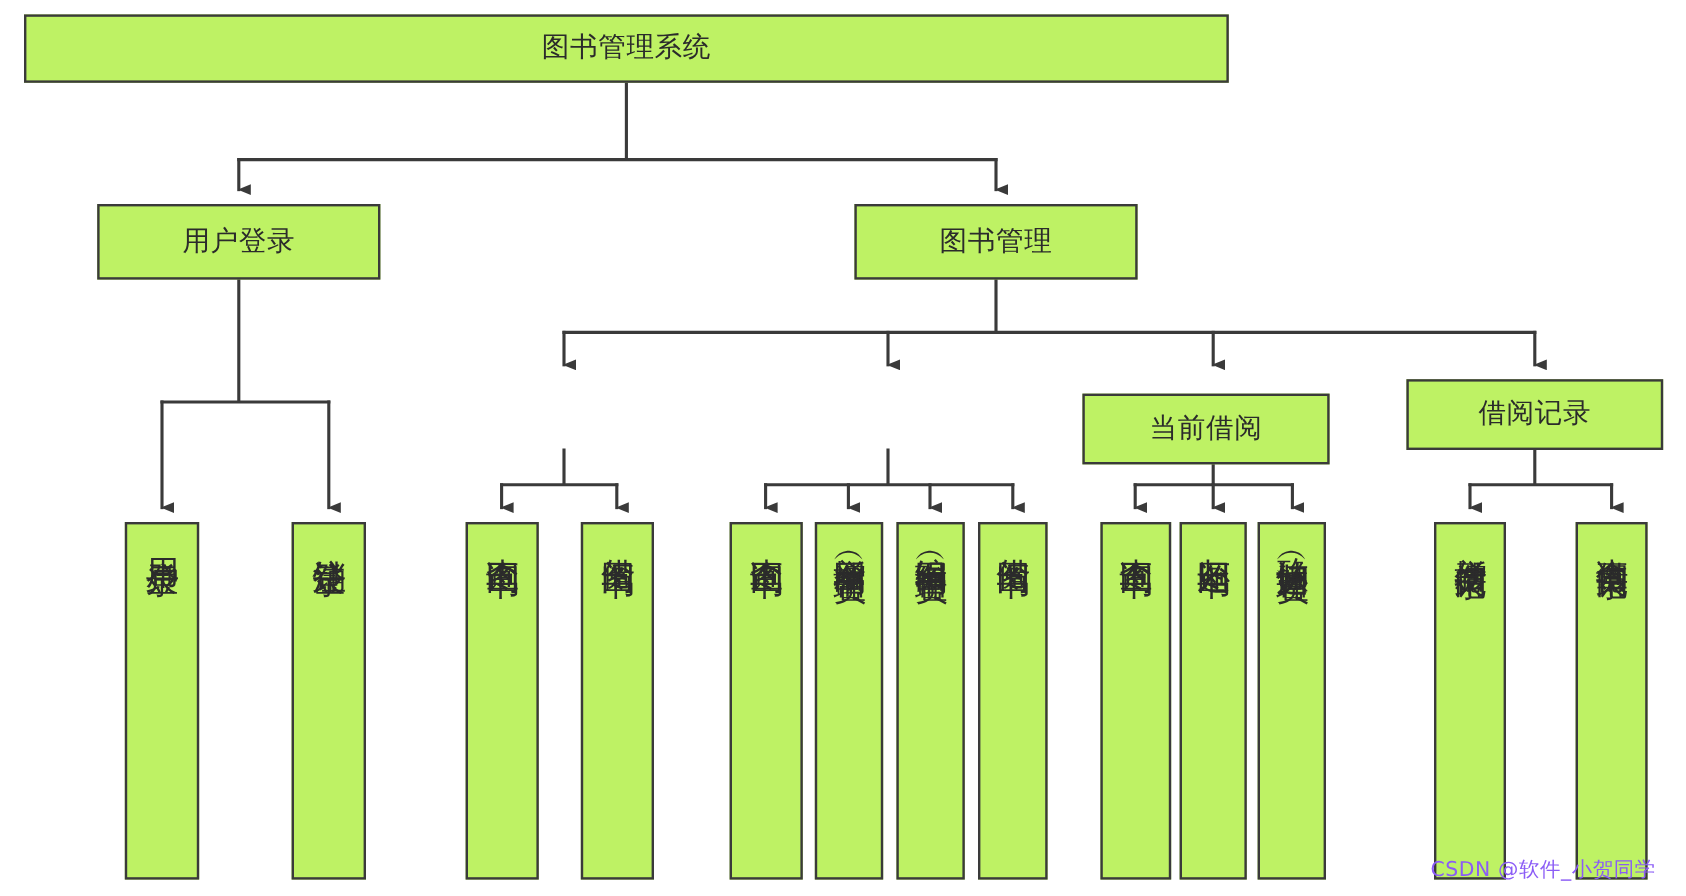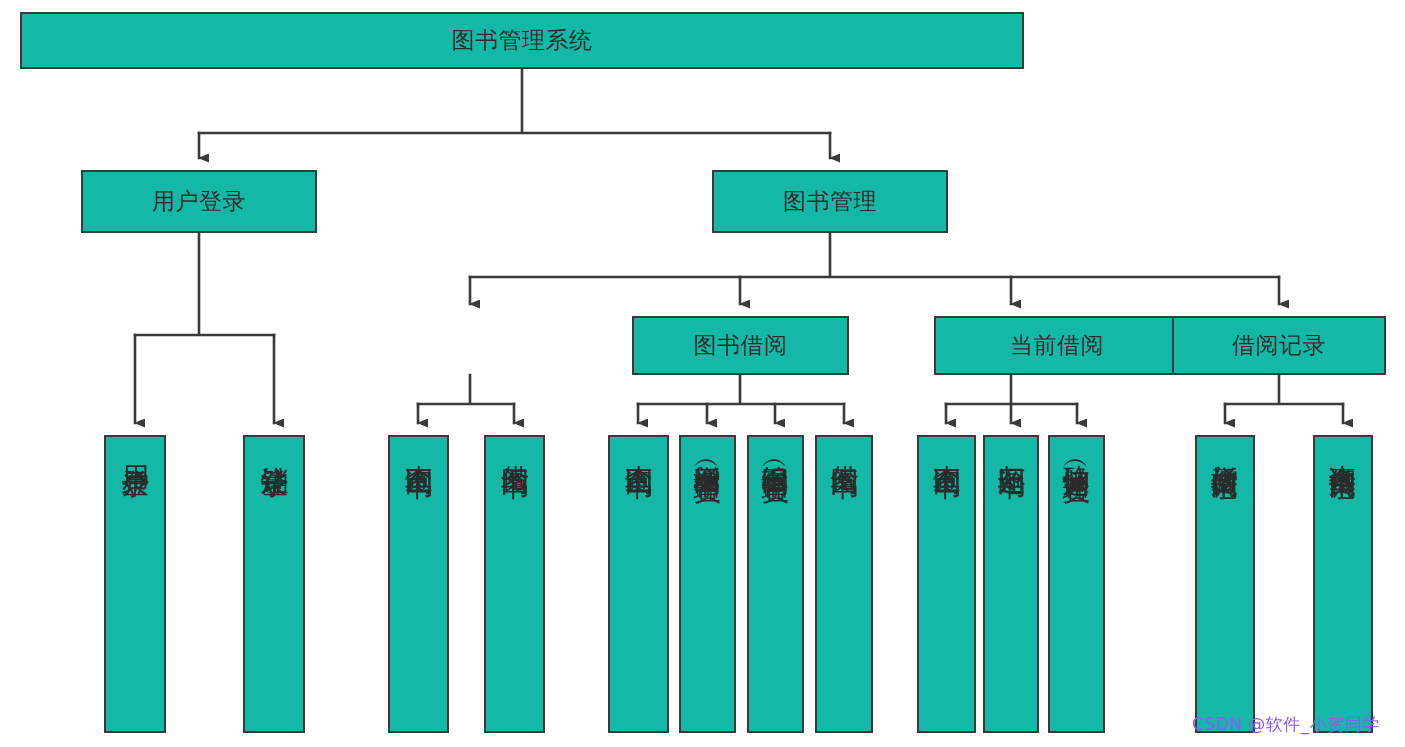--- a/index.html
+++ b/index.html
@@ -9,21 +9,21 @@
     font-family:"DejaVu Sans","Liberation Sans",sans-serif;
     position:relative;
     overflow:hidden;
   }
   #canvas{position:absolute;left:0;top:0;width:1405px;height:747px;}
   svg.links{position:absolute;left:0;top:0;width:1405px;height:747px;pointer-events:none;}
 
   .node{
     position:absolute;
     box-sizing:border-box;
-    background:#14b8a6;
+    background:#bef264;
     border:2.5px solid #3a3a3a;
     display:flex;
     align-items:center;
     justify-content:center;
     color:#2b2b2b;
     z-index:3;
   }
   .node .lbl{
     display:block;
     white-space:nowrap;
@@ -114,24 +114,21 @@
     <span class="lbl">图书管理系统</span>
   </div>
 
   <div class="node h" style="left:81px;top:170px;width:236px;height:63px;">
     <span class="lbl">用户登录</span>
   </div>
   <div class="node h" style="left:712px;top:170px;width:236px;height:63px;">
     <span class="lbl">图书管理</span>
   </div>
 
-  <div class="node h" style="left:632px;top:316px;width:217px;height:59px;">
-    <span class="lbl">图书借阅</span>
-  </div>
-  <div class="node h" style="left:902px;top:316px;width:246px;height:59px;margin-left:32px;">
+  <div class="node h" style="left:902px;top:328px;width:206px;height:59px;">
     <span class="lbl">当前借阅</span>
   </div>
   <div class="node h" style="left:1172px;top:316px;width:214px;height:59px;">
     <span class="lbl">借阅记录</span>
   </div>
 
   <div class="node v" style="left:104px;top:435px;width:62px;height:298px;">
     <span class="lbl">用户登录</span>
   </div>
   <div class="node v" style="left:243px;top:435px;width:62px;height:298px;">

